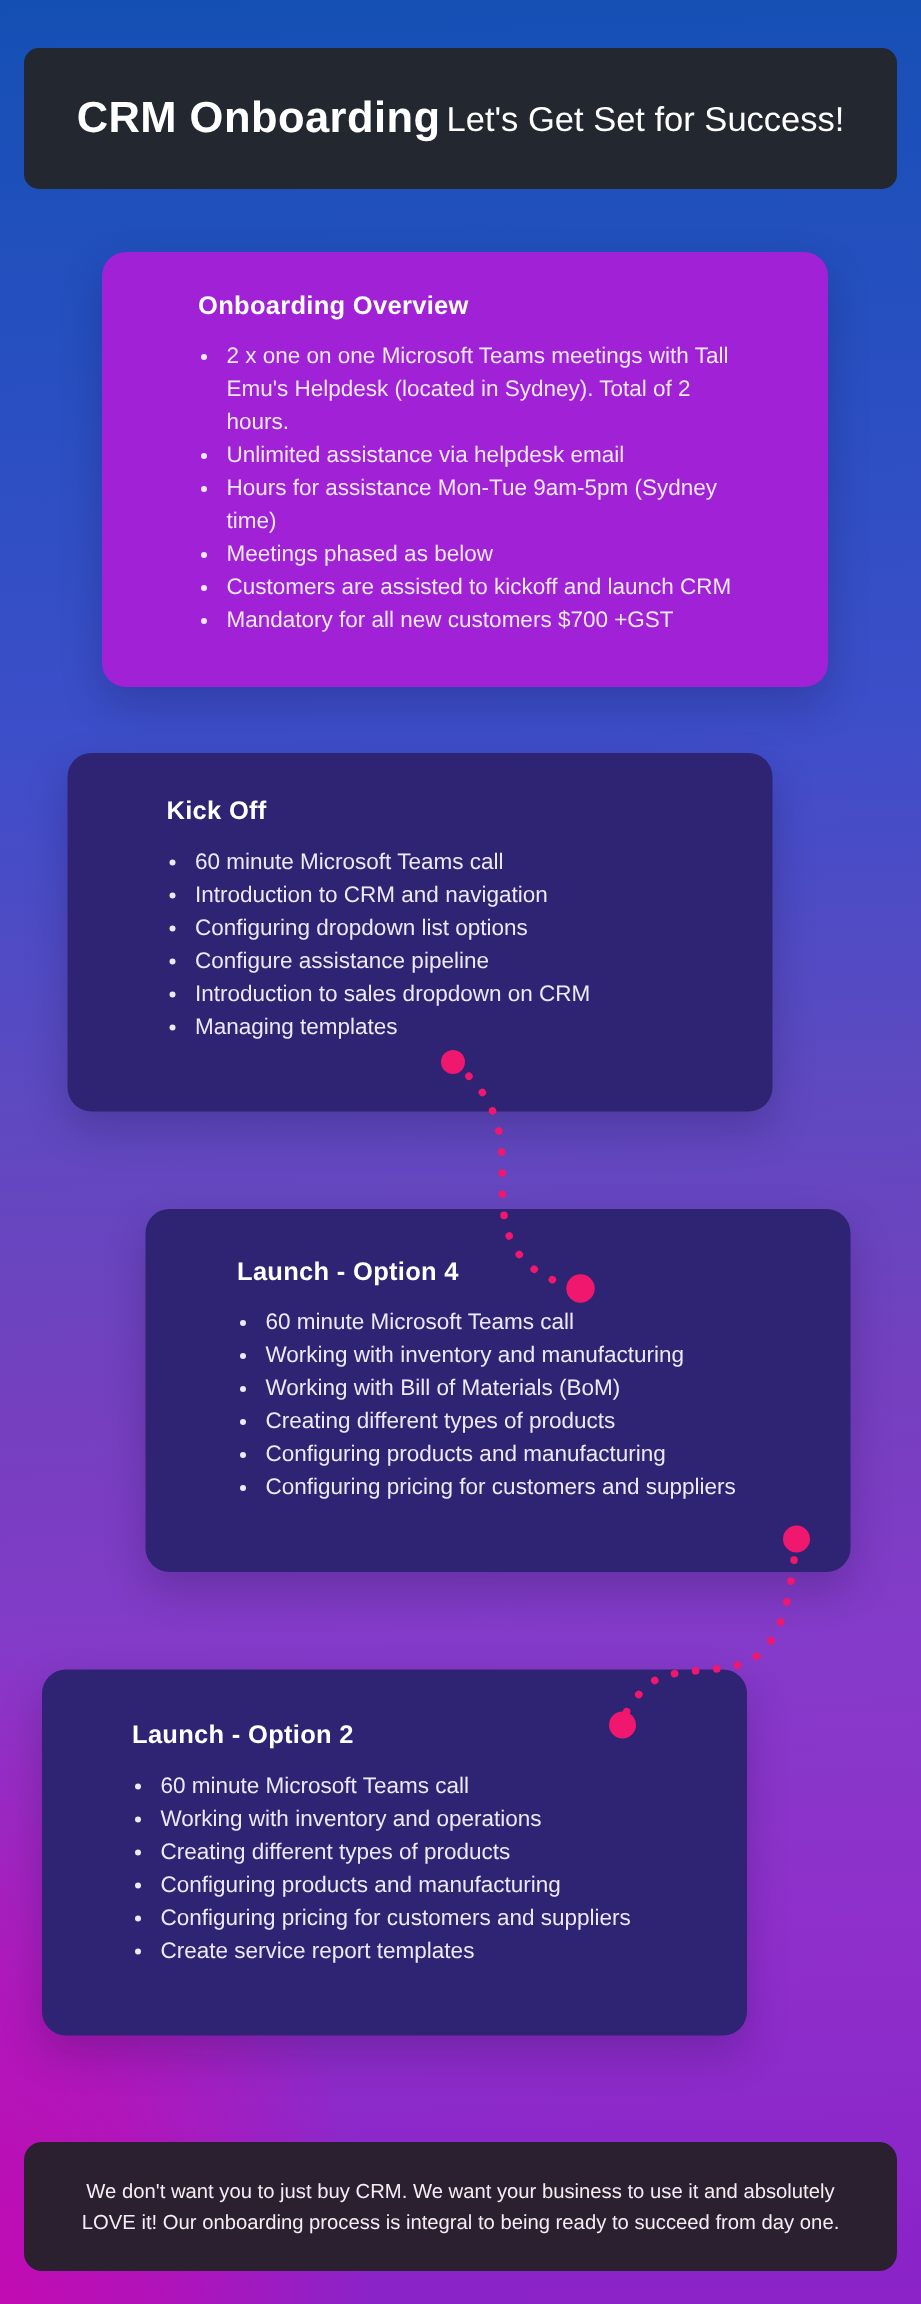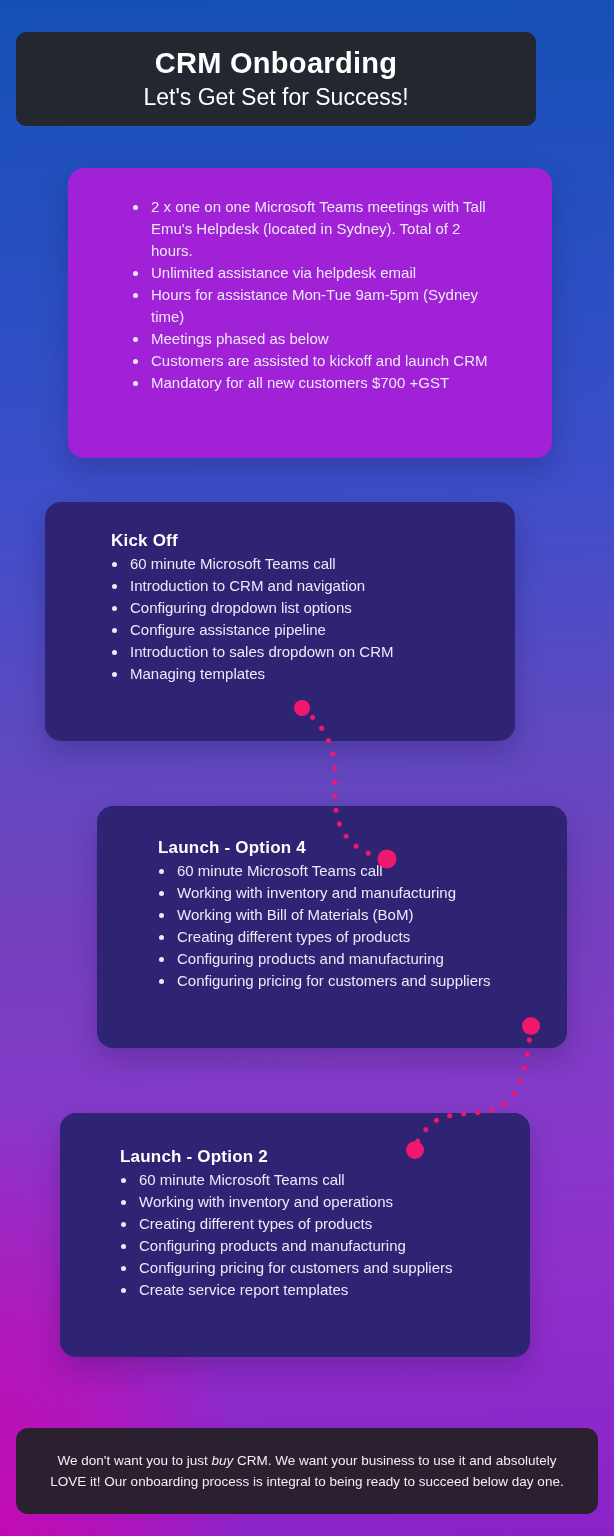--- a/index.html
+++ b/index.html
@@ -16,73 +16,74 @@
     position:relative;
     width:614px;height:1536px;
     margin:0 auto;
     overflow:hidden;
     font-family:"Liberation Sans","DejaVu Sans",sans-serif;
     background:
       radial-gradient(62% 46% at -4% 104%, rgba(204,6,174,0.95) 0%, rgba(204,6,174,0.55) 38%, rgba(204,6,174,0) 72%),
       linear-gradient(178deg,#1450b4 0%,#2a4fc2 18%,#3d4ec9 32%,#5f49c0 48%,#7440bf 60%,#853ac9 72%,#8f2fcb 84%,#8a22c8 100%);
   }
   .header-bar{
-    position:absolute;left:16px;top:32px;width:520px;height:94px;
+    position:absolute;left:16px;top:32px;width:582px;height:94px;
     background:var(--header-dark);
     border-radius:10px;
-    display:flex;flex-direction:column;align-items:center;justify-content:center;
+    display:flex;flex-direction:row;align-items:center;justify-content:center;
     gap:4px;color:#fff;text-align:center;
   }
   .header-bar h1{font-size:29px;font-weight:bold;letter-spacing:.3px;}
   .header-bar .subtitle{font-size:23px;font-weight:400;}
   .card{
     position:absolute;
     border-radius:16px;
     color:var(--text-light);
     box-shadow:0 12px 28px rgba(20,10,50,.22);
   }
   .card h2{color:#fff;font-size:17px;font-weight:bold;letter-spacing:.2px;}
-  .card ul{list-style:disc;margin-top:2px;padding-left:17px;}
+  .card ul{list-style:disc;margin-top:13px;padding-left:17px;}
   .card li{font-size:15px;line-height:22px;padding-left:2px;}
   .card-overview{
     left:68px;top:168px;width:484px;height:290px;
     background:var(--card-purple);
     padding:26px 30px 0 64px;
   }
   .card-overview ul{max-width:372px;}
   .card-dark{background:var(--card-indigo);}
   .card-kickoff{left:45px;top:502px;width:470px;height:239px;padding:29px 28px 0 66px;}
   .card-launch1{left:97px;top:806px;width:470px;height:242px;padding:32px 28px 0 61px;}
   .card-launch1 ul{max-width:334px;}
-  .card-launch2{left:60px;top:1113px;width:470px;height:244px;padding:34px 24px 0 60px;}
+  .card-launch2{left:28px;top:1113px;width:470px;height:244px;padding:34px 24px 0 60px;}
   .card-launch2 ul{max-width:386px;}
   .connector-layer{position:absolute;left:0;top:0;width:614px;height:1536px;pointer-events:none;}
   .connector-path{fill:none;stroke:var(--accent-pink);stroke-width:5;stroke-linecap:round;stroke-dasharray:0.1 14;}
   .connector-dot{fill:var(--accent-pink);}
   .footer-note{
     position:absolute;left:16px;top:1428px;width:582px;height:86px;
     background:var(--footer-dark);
     border-radius:12px;
     display:flex;align-items:center;justify-content:center;
     color:#f2eef5;text-align:center;
   }
   .footer-note p{font-size:13.5px;line-height:21px;max-width:528px;}
-  .footer-note .italic{font-style:italic;margin-top:42px;}
+  .footer-note .italic{margin-top:42px;}
 </style>
 </head>
 <body>
 
 <div class="canvas">
 
   <header class="header-bar">
     <h1>CRM Onboarding</h1>
     <div class="subtitle">Let's Get Set for Success!</div>
   </header>
 
   <section class="card card-overview">
+    <h2>Onboarding Overview</h2>
     <ul>
       <li>2 x one on one Microsoft Teams meetings with Tall Emu's Helpdesk (located in Sydney). Total of 2 hours.</li>
       <li>Unlimited assistance via helpdesk email</li>
       <li>Hours for assistance Mon-Tue 9am-5pm (Sydney time)</li>
       <li>Meetings phased as below</li>
       <li>Customers are assisted to kickoff and launch CRM</li>
       <li>Mandatory for all new customers $700 +GST</li>
     </ul>
   </section>
 
@@ -130,17 +131,17 @@
     </g>
     <g>
       <path class="connector-path" d="M531,1026 C527,1062 523,1086 508,1101 C488,1121 448,1106 429,1126 C421,1135 416,1142 415,1149"></path>
       <circle class="connector-dot" cx="531" cy="1026" r="9"></circle>
       <circle class="connector-dot" cx="415" cy="1150" r="9"></circle>
     </g>
   </svg>
 
   <footer class="footer-note">
     <p>
-      <span>We don't want you to just </span><span class="italic">buy</span><span> CRM. We want your business to use it and absolutely LOVE it! Our onboarding process is integral to being ready to succeed below day one.</span>
+      <span>We don't want you to just </span><span class="italic">buy</span><span> CRM. We want your business to use it and absolutely LOVE it! Our onboarding process is integral to being ready to succeed from day one.</span>
     </p>
   </footer>
 
 </div>
 
 </body></html>

